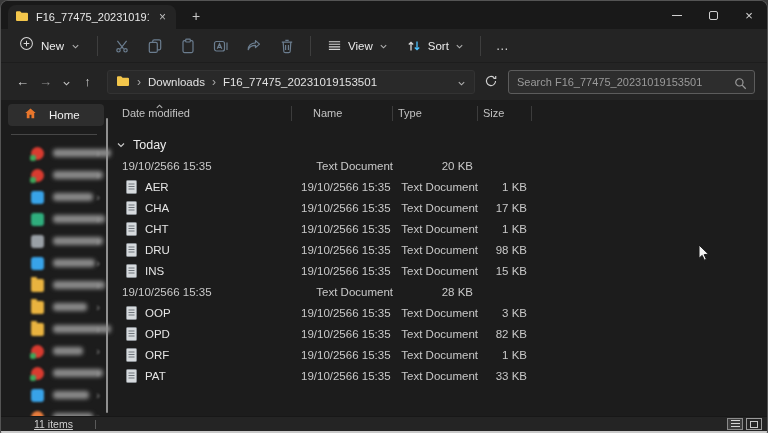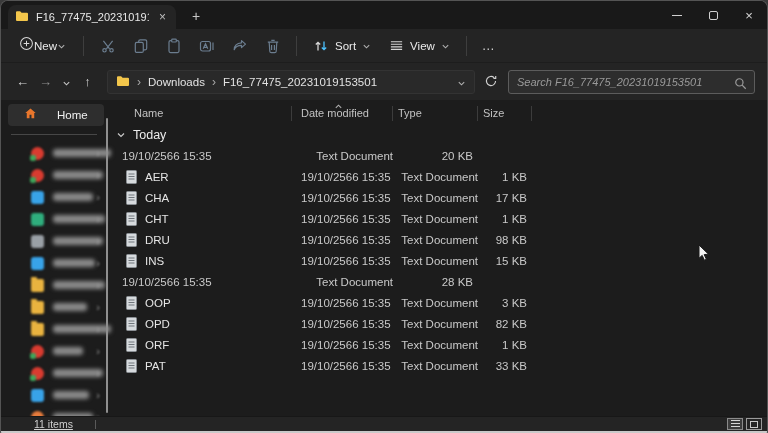--- a/index.html
+++ b/index.html
@@ -15,21 +15,21 @@
   .tab-title { flex:1; font-size:11px; color:#e8e8e8; white-space:nowrap; overflow:hidden; }
   .tab-close { color:#bdbdbd; font-size:12px; line-height:1; padding:1px 3px; }
   .newtab { margin:8px 0 0 16px; color:#c8c8c8; font-size:14px; line-height:1; }
   .wincontrols { position:absolute; right:0; top:0; height:28px; display:flex; }
   .wc { width:36px; height:28px; display:flex; align-items:center; justify-content:center; color:#d8d8d8; font-size:13px; }
   .wc .maxbox { width:9px; height:9px; border:1px solid #d0d0d0; border-radius:2px; }
   .wc .minbar { width:10px; height:1px; background:#d0d0d0; }
 
   
   .toolbar { height:33px; background:#242424; display:flex; align-items:center; padding-left:10px; }
-  .tb-new { display:flex; align-items:center; padding:0 10px 0 8px; height:26px; border-radius:4px; }
+  .tb-new { display:flex; align-items:center; gap:7px; padding:0 10px 0 8px; height:26px; border-radius:4px; }
   .tb-label { font-size:11.5px; color:#eaeaea; }
   .tb-sep { width:1px; height:20px; background:#3e3e3e; margin:0 7px; }
   .tb-ico { width:33px; height:26px; display:flex; align-items:center; justify-content:center; }
   .tb-btn { display:flex; align-items:center; gap:6px; padding:0 9px; height:26px; border-radius:4px; }
   .tb-more { width:30px; text-align:center; color:#d0d0d0; font-size:13px; letter-spacing:1px; }
 
   
   .addressrow { height:38px; background:#242424; border-top:1px solid #1d1d1d;
     display:flex; align-items:center; padding:0 12px 0 10px; }
   .nav { width:23px; text-align:center; color:#d6d6d6; font-size:13px; }
@@ -37,29 +37,29 @@
   .nav.chev { width:19px; padding-top:3px; }
   .breadcrumb { margin-left:8px; width:368px; height:24px; background:#292929;
     border:1px solid #333; border-radius:3px; display:flex; align-items:center; padding:0 8px; gap:7px; }
   .crumb { font-size:11.5px; color:#e2e2e2; white-space:nowrap; }
   .crumb-sep { color:#a8a8a8; font-size:12px; }
   .bc-chev { margin-left:auto; padding-top:2px; }
   .refresh { width:26px; text-align:center; margin-left:3px; padding-top:2px; }
   .searchbox { flex:1; height:24px; margin-left:4px; background:#2d2d2d;
     border:1px solid #5c5c5c; border-radius:3px; position:relative; }
   .searchbox input { width:100%; height:100%; background:transparent; border:none; outline:none;
-    color:#dddddd; font-size:11px; font-family:"Liberation Sans", sans-serif; padding:0 26px 0 8px;font-style:italic; }
+    color:#dddddd; font-size:11px; font-family:"Liberation Sans", sans-serif; padding:0 26px 0 8px; }
   .searchbox input::placeholder { color:#9a9a9a; }
   .search-ico { position:absolute; right:7px; top:5px; }
 
   
   .content { display:flex; height:317px; }
   .sidebar { width:112px; position:relative; flex:none; }
   .home-item { margin:4px 4px 0 7px; width:96px; height:22px; background:#2e2e2e; border-radius:4px;
-    display:flex; align-items:center; gap:20px; padding-left:16px; }
+    display:flex; align-items:center; gap:12px; padding-left:16px; }
   .home-label { font-size:11.5px; color:#f0f0f0; }
   .side-divider { height:1px; background:#474747; margin:8px 16px 7px 10px; }
   .side-item { height:22px; display:flex; align-items:center; padding-left:30px; position:relative; }
   .si-icon { width:13px; height:13px; flex:none; position:relative; filter:blur(1.2px); }
   .si-icon i { position:absolute; left:-1px; bottom:-1px; width:6px; height:6px; border-radius:2px; display:block; }
   .si-folder { background:#e9b33f !important; border-radius:2px !important; }
   .si-folder::before { content:''; position:absolute; top:-2px; left:0; width:6px; height:3px;
     background:#e9b33f; border-radius:1px 1px 0 0; }
   .si-blob { height:8px; margin-left:9px; background:#8a8a8a; border-radius:3px; filter:blur(2.3px); }
   .si-chev { position:absolute; right:13px; color:#9a9a9a; font-size:11px; filter:blur(0.8px); }
@@ -67,21 +67,21 @@
     background:#8f8f8f; border-radius:1px; }
 
   .main { flex:1; padding-top:2px; }
   .cols { display:grid; grid-template-columns:179px 101px 85px 54px; height:22px; align-items:center; }
   .col { font-size:11px; color:#c2c2c2; border-right:1px solid #3c3c3c; height:15px; line-height:15px; position:relative; }
   .col-name { padding-left:21px; }
   .col-date { padding-left:9px; }
   .col-type { padding-left:5px; }
   .col-size { padding-left:5px; }
   .sort-chev { position:absolute; top:-7px; left:42px; }
-  .group-row { height:20px; display:flex; align-items:center; gap:7px; padding-left:3px; margin-top:1px; }
+  .group-row { height:20px; display:flex; align-items:center; gap:7px; padding-left:3px; margin-top:11px; }
   .group-label { font-size:12.5px; color:#ececec; }
   .file-row { display:grid; grid-template-columns:179px 101px 85px 54px; height:21px; align-items:center; }
   .fc { font-size:11.5px; color:#c9c9c9; white-space:nowrap; overflow:hidden; }
   .fc-name { display:flex; align-items:center; gap:8px; padding-left:13px; color:#e4e4e4; }
   .fc-date { padding-left:9px; }
   .fc-type { padding-left:5px;text-align:right; }
   .fc-size { text-align:right; padding-right:5px; }
 
   
   .statusbar { position:absolute; left:0; right:0; bottom:0; height:15px; background:#242424;
@@ -171,36 +171,36 @@
           <path d="M9.5 2.6l4 3.5-4 3.5V7.4c-4.2 0-6.3 1.7-7.3 4.3.1-4.1 2.8-6.6 7.3-6.9z"></path>
         </svg>
     </div>
     <div class="tb-ico">
       <svg width="16" height="16" viewBox="0 0 16 16" fill="none" stroke="#6b7d8f" stroke-width="1.2">
           <path d="M2.8 4.2h10.4M6.3 2.4h3.4M4.2 4.4l.6 8.8a1.5 1.5 0 0 0 1.5 1.4h3.4a1.5 1.5 0 0 0 1.5-1.4l.6-8.8M6.6 7v5M9.4 7v5"></path>
         </svg>
     </div>
     <div class="tb-sep"></div>
     <div class="tb-btn">
+      <svg width="15" height="15" viewBox="0 0 16 16" fill="none" stroke="#d6d6d6" stroke-width="1.2">
+          <path d="M2 4h12M2 6.7h12M2 9.4h12M2 12.1h12"></path>
+        </svg>
+      <span class="tb-label">View</span>
+      <span>
+        <svg width="9" height="9" viewBox="0 0 10 10" fill="none" stroke="#b0b0b0" stroke-width="1.2">
+            <path d="M2 3.5 5 6.5 8 3.5"></path>
+          </svg>
+      </span>
+    </div>
+    <div class="tb-btn">
       <svg width="16" height="16" viewBox="0 0 16 16" fill="none" stroke-width="1.3">
           <path d="M5 12.5v-8M2.8 6.5 5 4.3l2.2 2.2" stroke="#d6d6d6"></path>
           <path d="M11 3.5v8M8.8 9.5l2.2 2.2 2.2-2.2" stroke="#4cc2ff"></path>
         </svg>
       <span class="tb-label">Sort</span>
-      <span>
-        <svg width="9" height="9" viewBox="0 0 10 10" fill="none" stroke="#b0b0b0" stroke-width="1.2">
-            <path d="M2 3.5 5 6.5 8 3.5"></path>
-          </svg>
-      </span>
-    </div>
-    <div class="tb-btn">
-      <svg width="15" height="15" viewBox="0 0 16 16" fill="none" stroke="#d6d6d6" stroke-width="1.2">
-          <path d="M2 4h12M2 6.7h12M2 9.4h12M2 12.1h12"></path>
-        </svg>
-      <span class="tb-label">View</span>
       <span>
         <svg width="9" height="9" viewBox="0 0 10 10" fill="none" stroke="#b0b0b0" stroke-width="1.2">
             <path d="M2 3.5 5 6.5 8 3.5"></path>
           </svg>
       </span>
     </div>
     <div class="tb-sep"></div>
     <div class="tb-more">…</div>
   </div>
 
@@ -332,29 +332,29 @@
             </span>
             <span class="si-blob" style="width: 40px;"></span>
             <span class="si-chev">›</span>
           </div>
         </div>
       <div class="side-scrollbar"></div>
     </div>
 
     <div class="main">
       <div class="cols">
-        <div class="col col-name">Name</div>
         <div class="col col-date">
           <span>Date modified</span>
           <span class="sort-chev">
             <svg width="9" height="7" viewBox="0 0 10 7" fill="none" stroke="#b0b0b0" stroke-width="1.2">
                 <path d="M2 5 5 2 8 5"></path>
               </svg>
           </span>
         </div>
+        <div class="col col-name">Name</div>
         <div class="col col-type">Type</div>
         <div class="col col-size">Size</div>
       </div>
       <div class="group-row">
         <span>
           <svg width="10" height="10" viewBox="0 0 10 10" fill="none" stroke="#c8c8c8" stroke-width="1.2">
               <path d="M2 3.5 5 6.5 8 3.5"></path>
             </svg>
         </span>
         <span class="group-label">Today</span>

